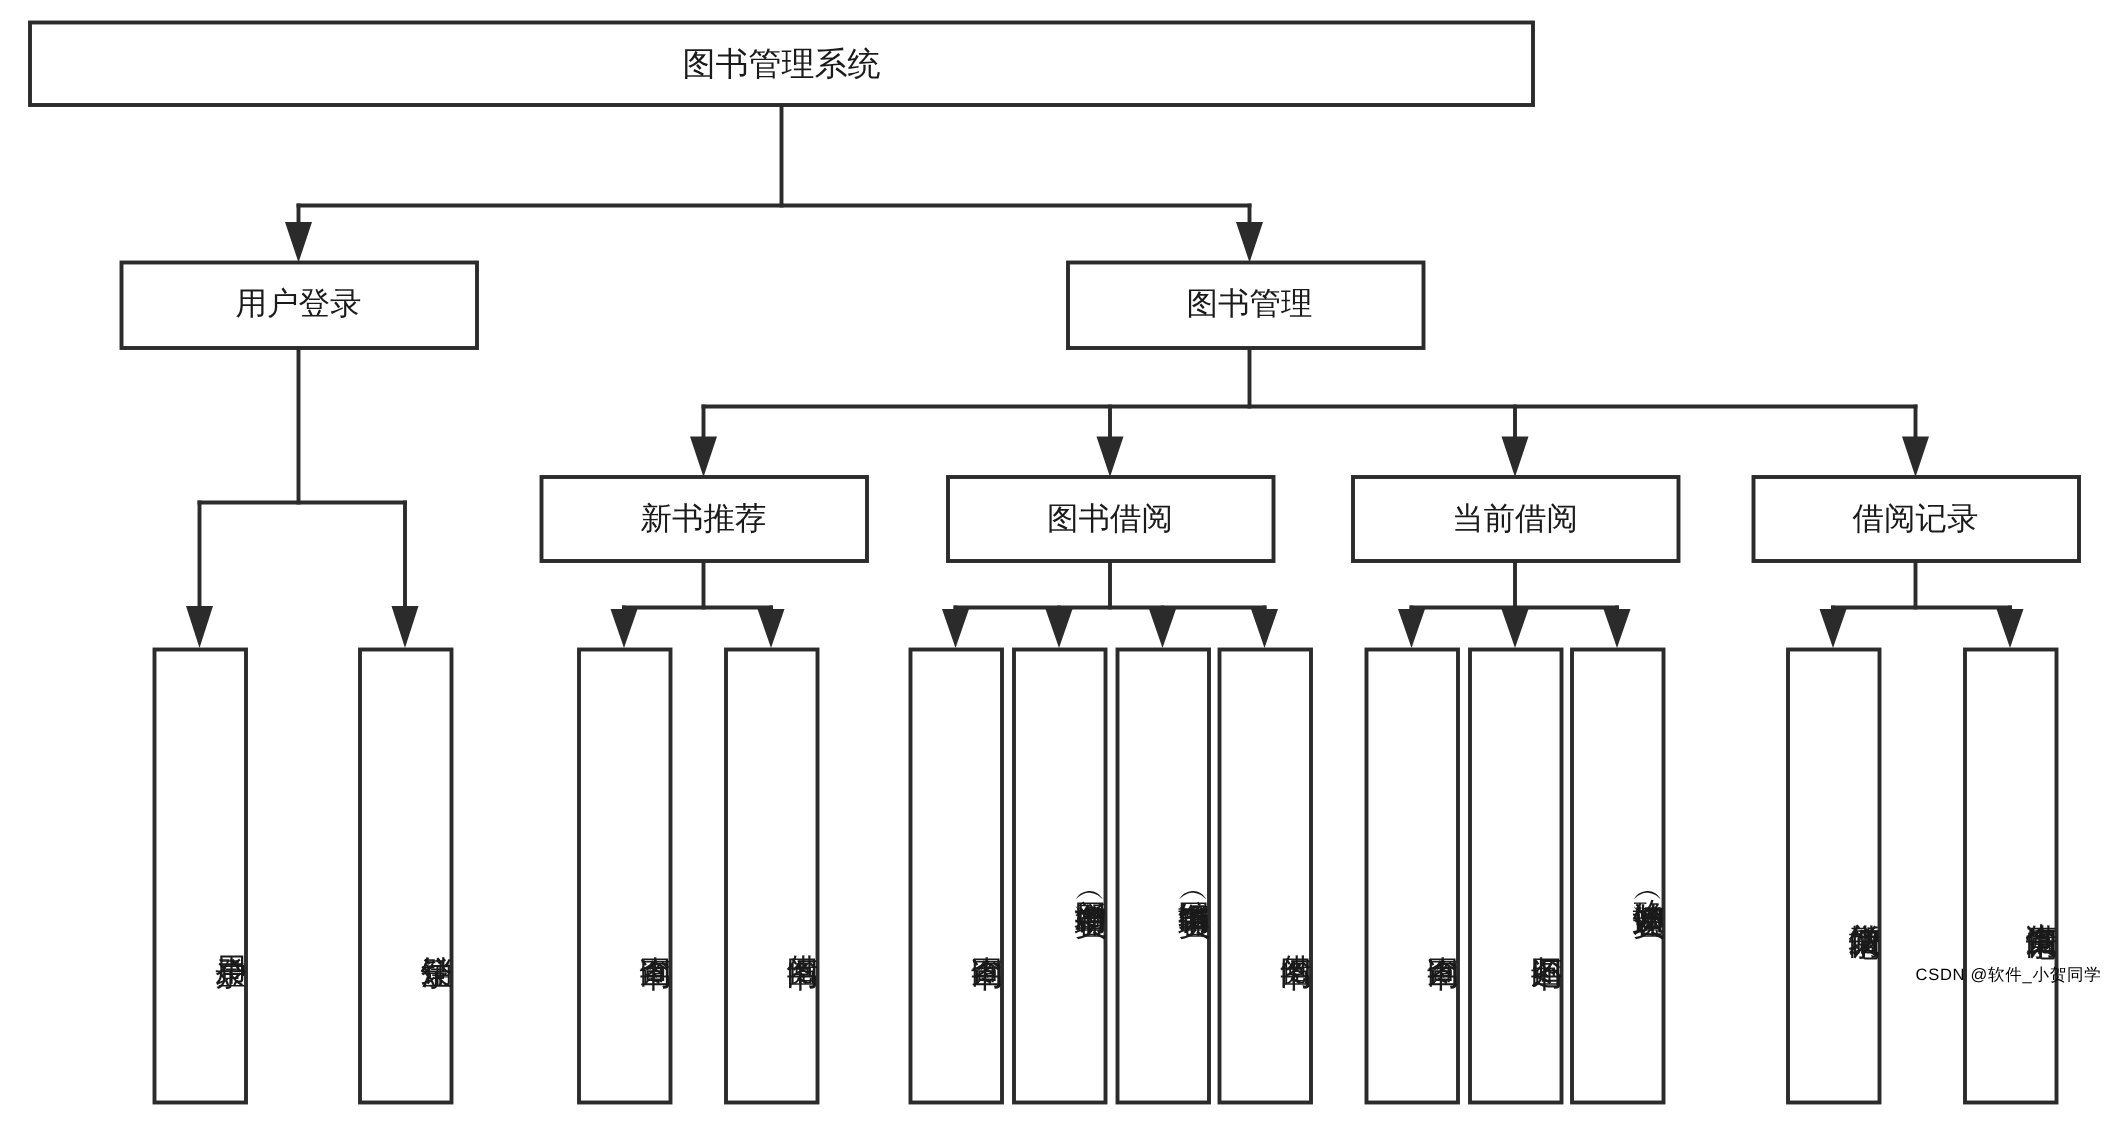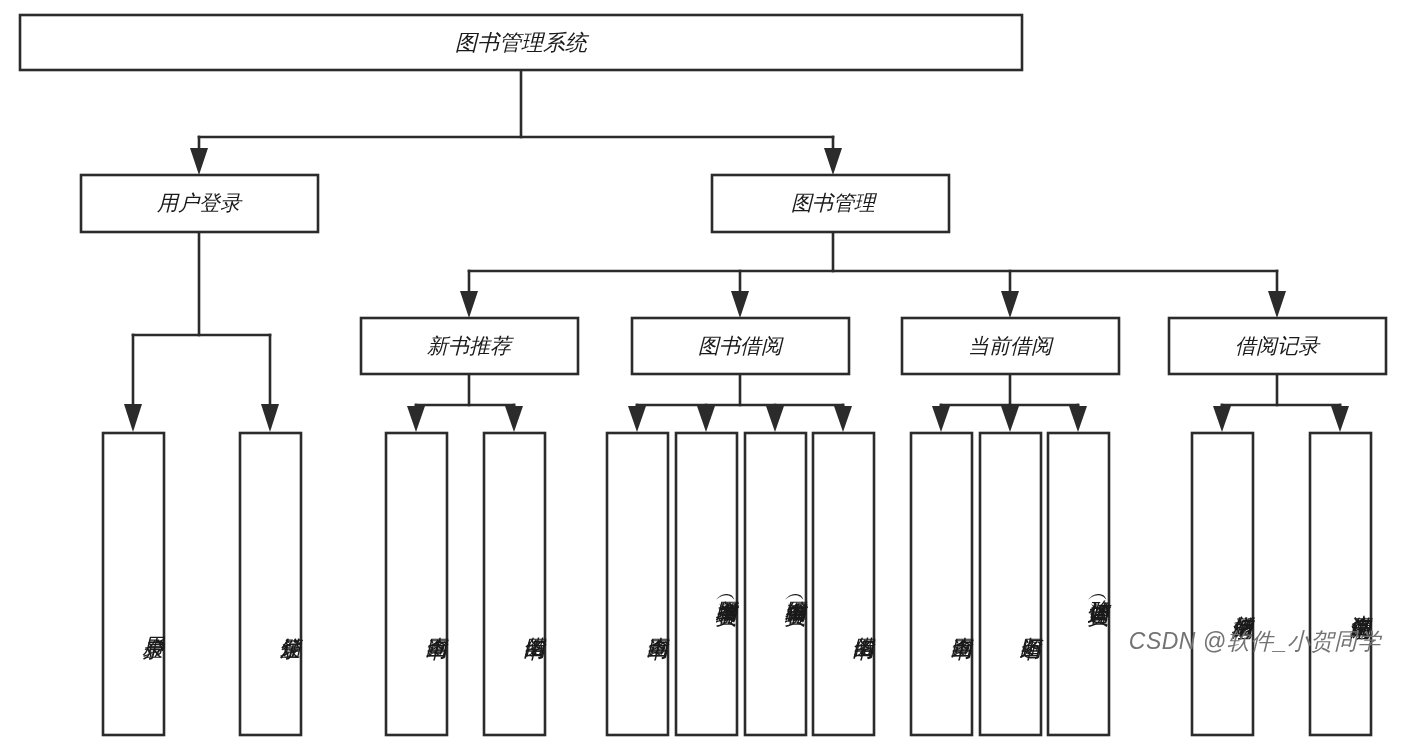--- a/index.html
+++ b/index.html
@@ -13,21 +13,20 @@
     font-family: "Liberation Sans", "DejaVu Sans", sans-serif;
     overflow: hidden;
     position: relative;
   }
   #diagram-root {
     position: absolute;
     left: 0;
     top: 0;
     width: 1405px;
     height: 663px;
-    font-style: italic;
   }
   svg.flow {
     display: block;
     width: 1405px;
     height: 747px;
   }
   .node-rect {
     fill: #ffffff;
     stroke: #2b2b2b;
     stroke-width: 2.6;
@@ -66,25 +65,25 @@
     font-family: "Liberation Sans", "DejaVu Sans", sans-serif;
     font-size: 21px;
     line-height: 1.02;
     color: #1a1a1a;
     letter-spacing: 1px;
     white-space: nowrap;
     pointer-events: none;
   }
   .watermark {
     position: absolute;
-    right: 24px;
+    right: 4px;
     bottom: 6px;
     font-family: "Liberation Sans", "DejaVu Sans", sans-serif;
-    font-size: 23px;
-    color: #737373;
+    font-size: 11px;
+    color: #000000;
     letter-spacing: 0.5px;
     white-space: nowrap;
   }
 </style>
 </head>
 <body>
 
 <div id="diagram-root">
 
   <svg class="flow" viewBox="0 0 1405 747" xmlns="http://www.w3.org/2000/svg">

